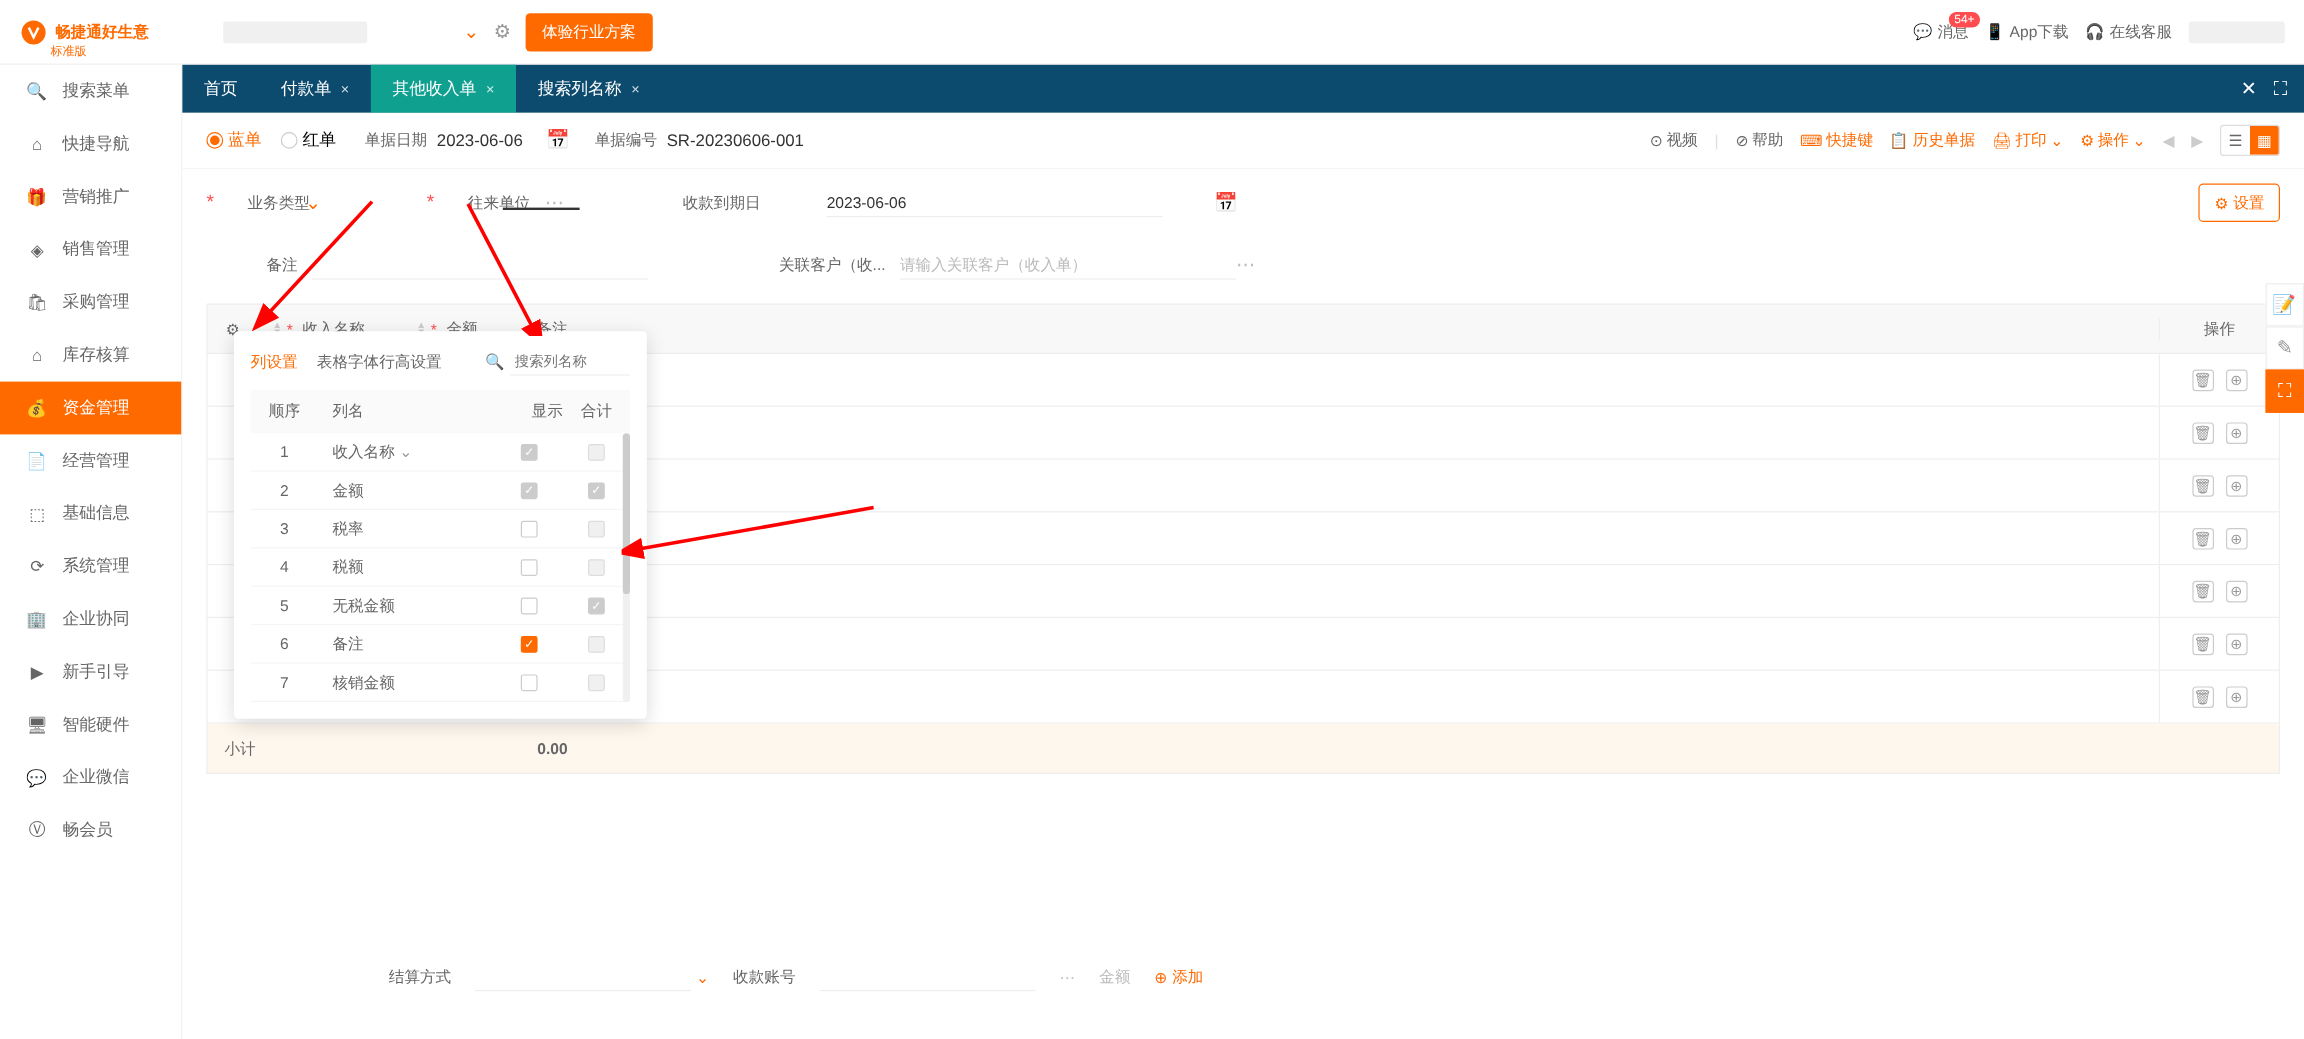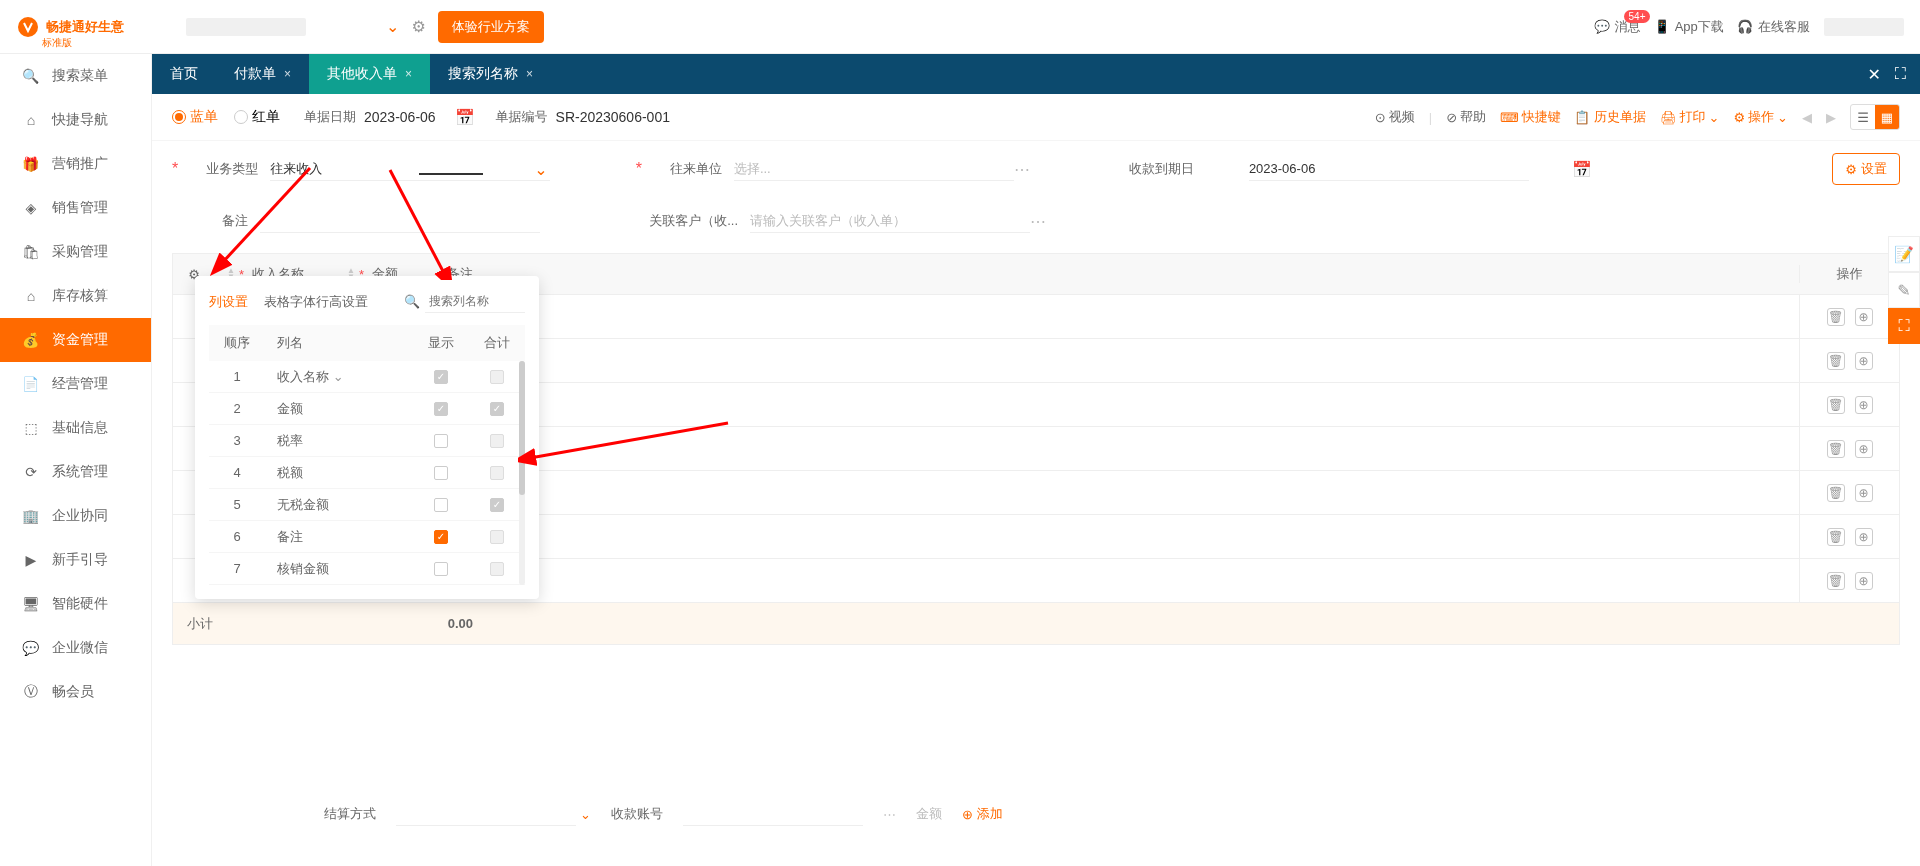--- a/index.html
+++ b/index.html
@@ -84,21 +84,21 @@
     
     .popover { position: absolute; top: 276px; left: 195px; width: 344px; background: #fff; box-shadow: 0 4px 16px rgba(0,0,0,0.15); border-radius: 4px; padding: 14px; z-index: 100; }
     .pop-tabs { display: flex; gap: 16px; align-items: center; font-size: 13px; margin-bottom: 12px; }
     .pop-tab { cursor: pointer; color: #666; }
     .pop-tab.active { color: #ff6a00; }
     .pop-search { margin-left: auto; display: flex; align-items: center; gap: 4px; color: #bbb; }
     .pop-search input { border: none; border-bottom: 1px solid #eee; font-size: 12px; padding: 4px; width: 100px; }
     .pop-table-head { display: flex; background: #fafafa; height: 36px; align-items: center; font-size: 13px; color: #666; }
     .ph-order { width: 56px; text-align: center; }
     .ph-name { flex: 1; padding-left: 12px; }
-    .ph-disp { width: 56px; text-align: center; }
+    .ph-disp { width: 56px; text-align: right; }
     .ph-sum { width: 56px; text-align: center; }
     .pop-body { max-height: 230px; overflow-y: auto; position: relative; }
     .pop-row { display: flex; height: 32px; align-items: center; border-bottom: 1px solid #f5f5f5; font-size: 13px; color: #666; }
     .chk { width: 14px; height: 14px; border: 1px solid #ccc; border-radius: 2px; display: inline-flex; align-items: center; justify-content: center; }
     .chk.checked { background: #ff6a00; border-color: #ff6a00; color: #fff; }
     .chk.checked::after { content: '✓'; font-size: 10px; }
     .chk.disabled { background: #f0f0f0; border-color: #ddd; }
     .chk.disabled.checked { background: #ccc; border-color: #ccc; }
     .pop-scroll { position: absolute; right: 0; top: 0; width: 6px; height: 100%; background: #f0f0f0; border-radius: 3px; }
     .pop-scroll-thumb { width: 100%; height: 60%; background: #ccc; border-radius: 3px; }
@@ -297,27 +297,25 @@
         <div class="vt">☰</div>
         <div class="vt active">▦</div>
       </div>
     </div>
   </div>
 
   <div class="form-row">
     <div class="field">
       <span class="req">*</span>
       <span class="field-label">业务类型</span>
-      <input class="field-input" value="往来收入" style="">
       <span class="dropdown-caret">⌄</span>
     </div>
     <div class="field" style="margin-left:60px;">
       <span class="req">*</span>
       <span class="field-label">往来单位</span>
-      <input class="field-input" placeholder="选择..." style="">
       <span class="dots">⋯</span>
     </div>
     <div class="field" style="margin-left:60px;gap:43px;">
       <span class="field-label">收款到期日</span>
       <input class="field-input" value="2023-06-06" style="">
       <span class="cal-icon">📅</span>
     </div>
     <button class="settings-btn" style="margin-left:auto;">
       <span>⚙</span>
       <span>设置</span>

